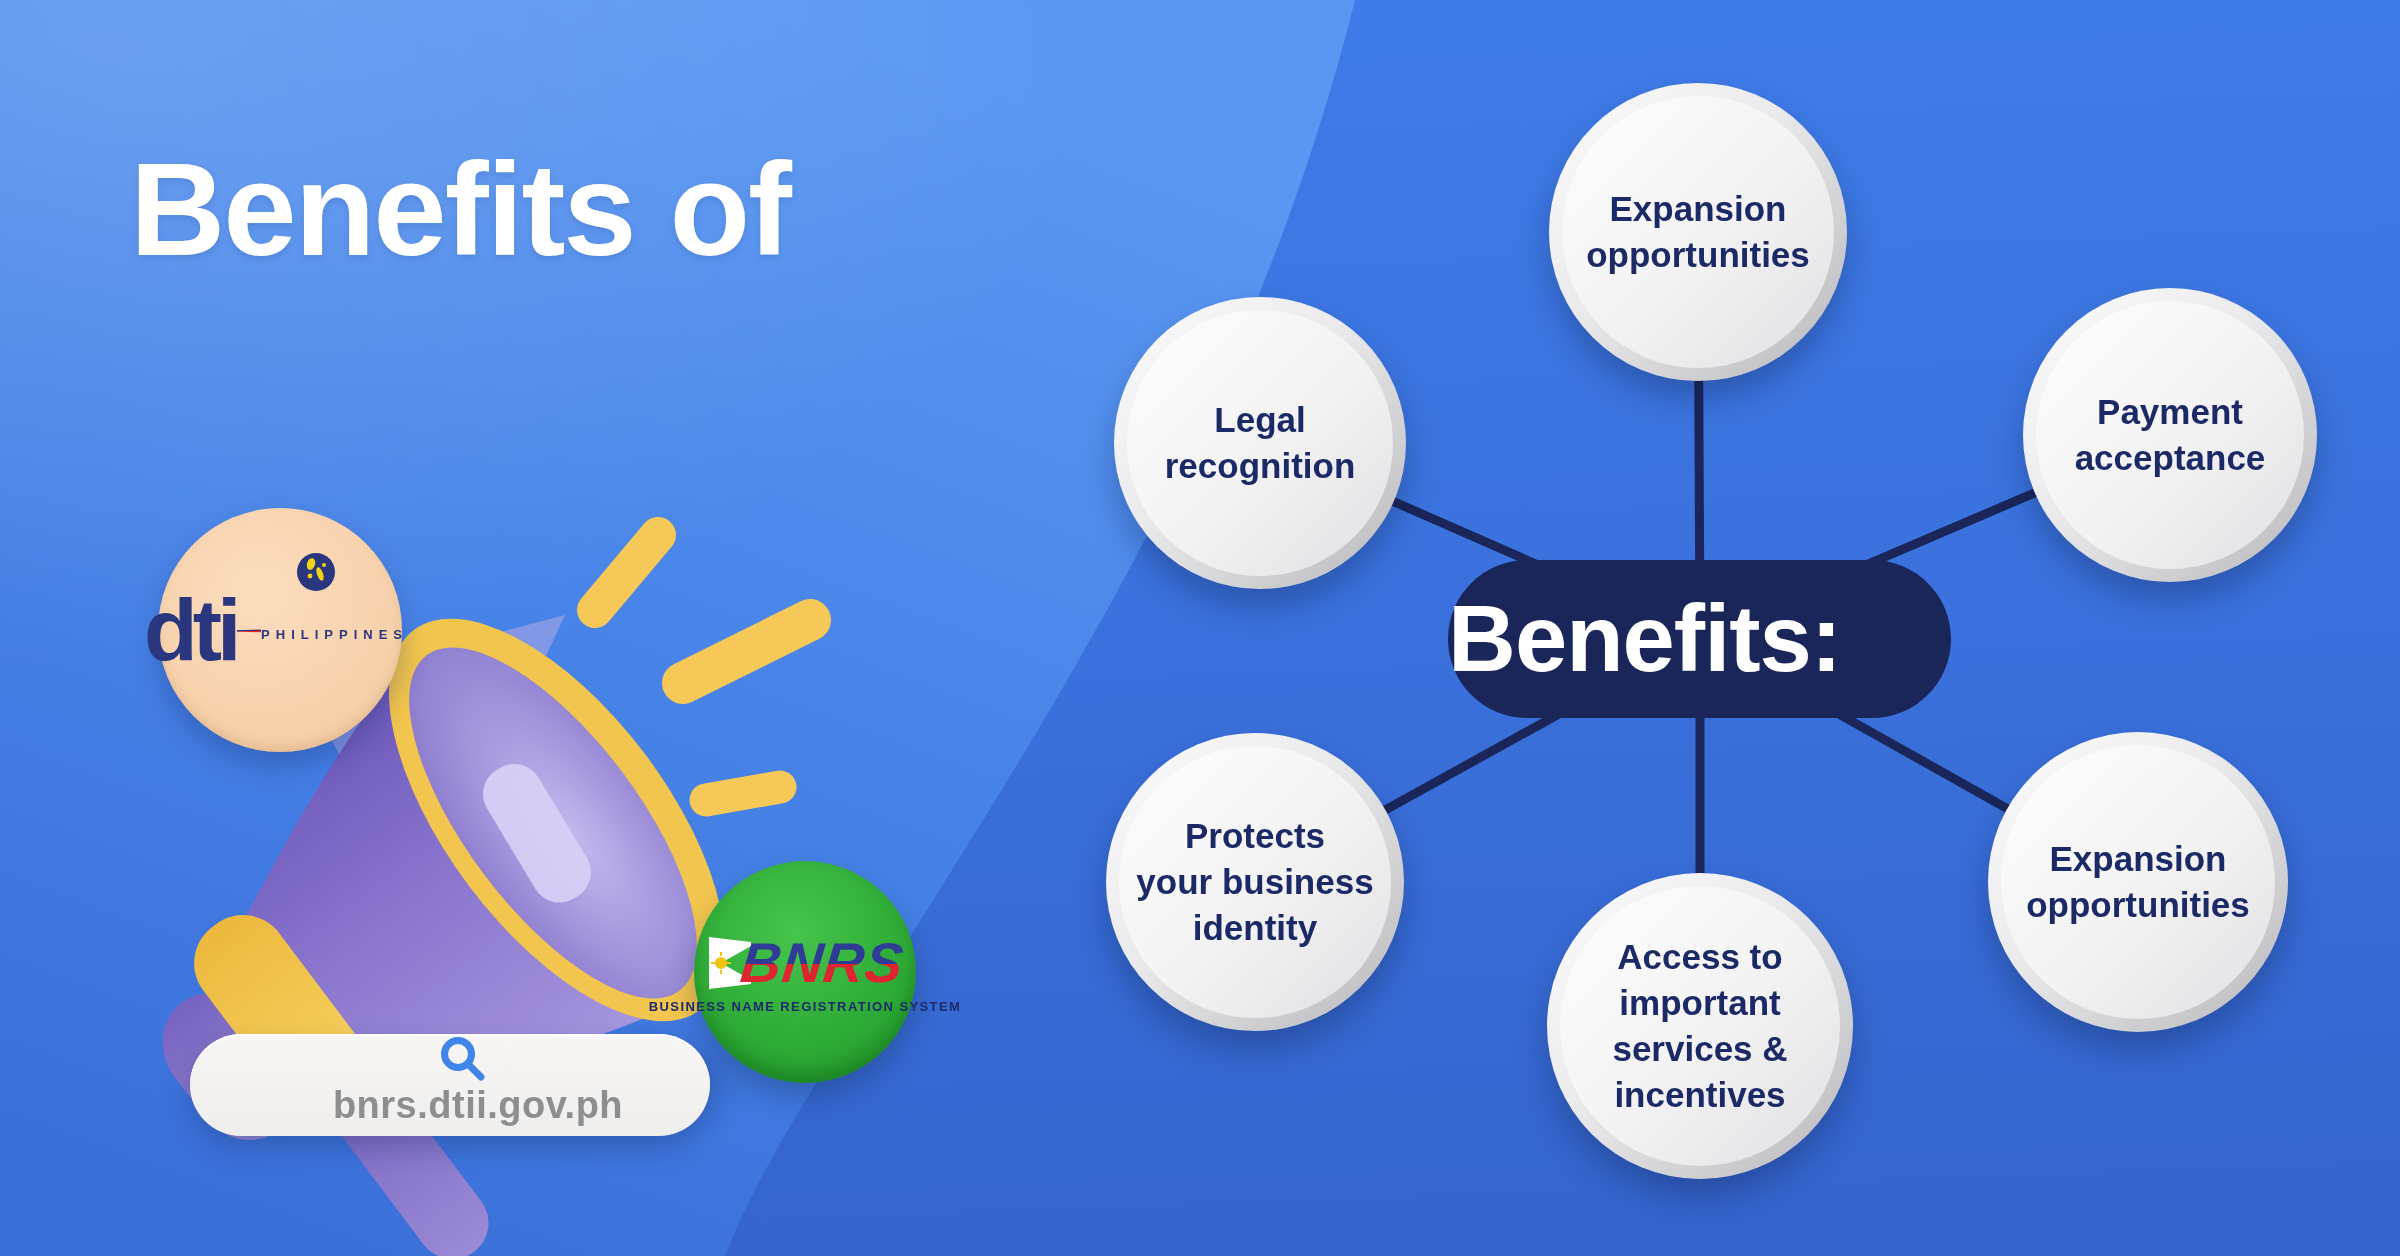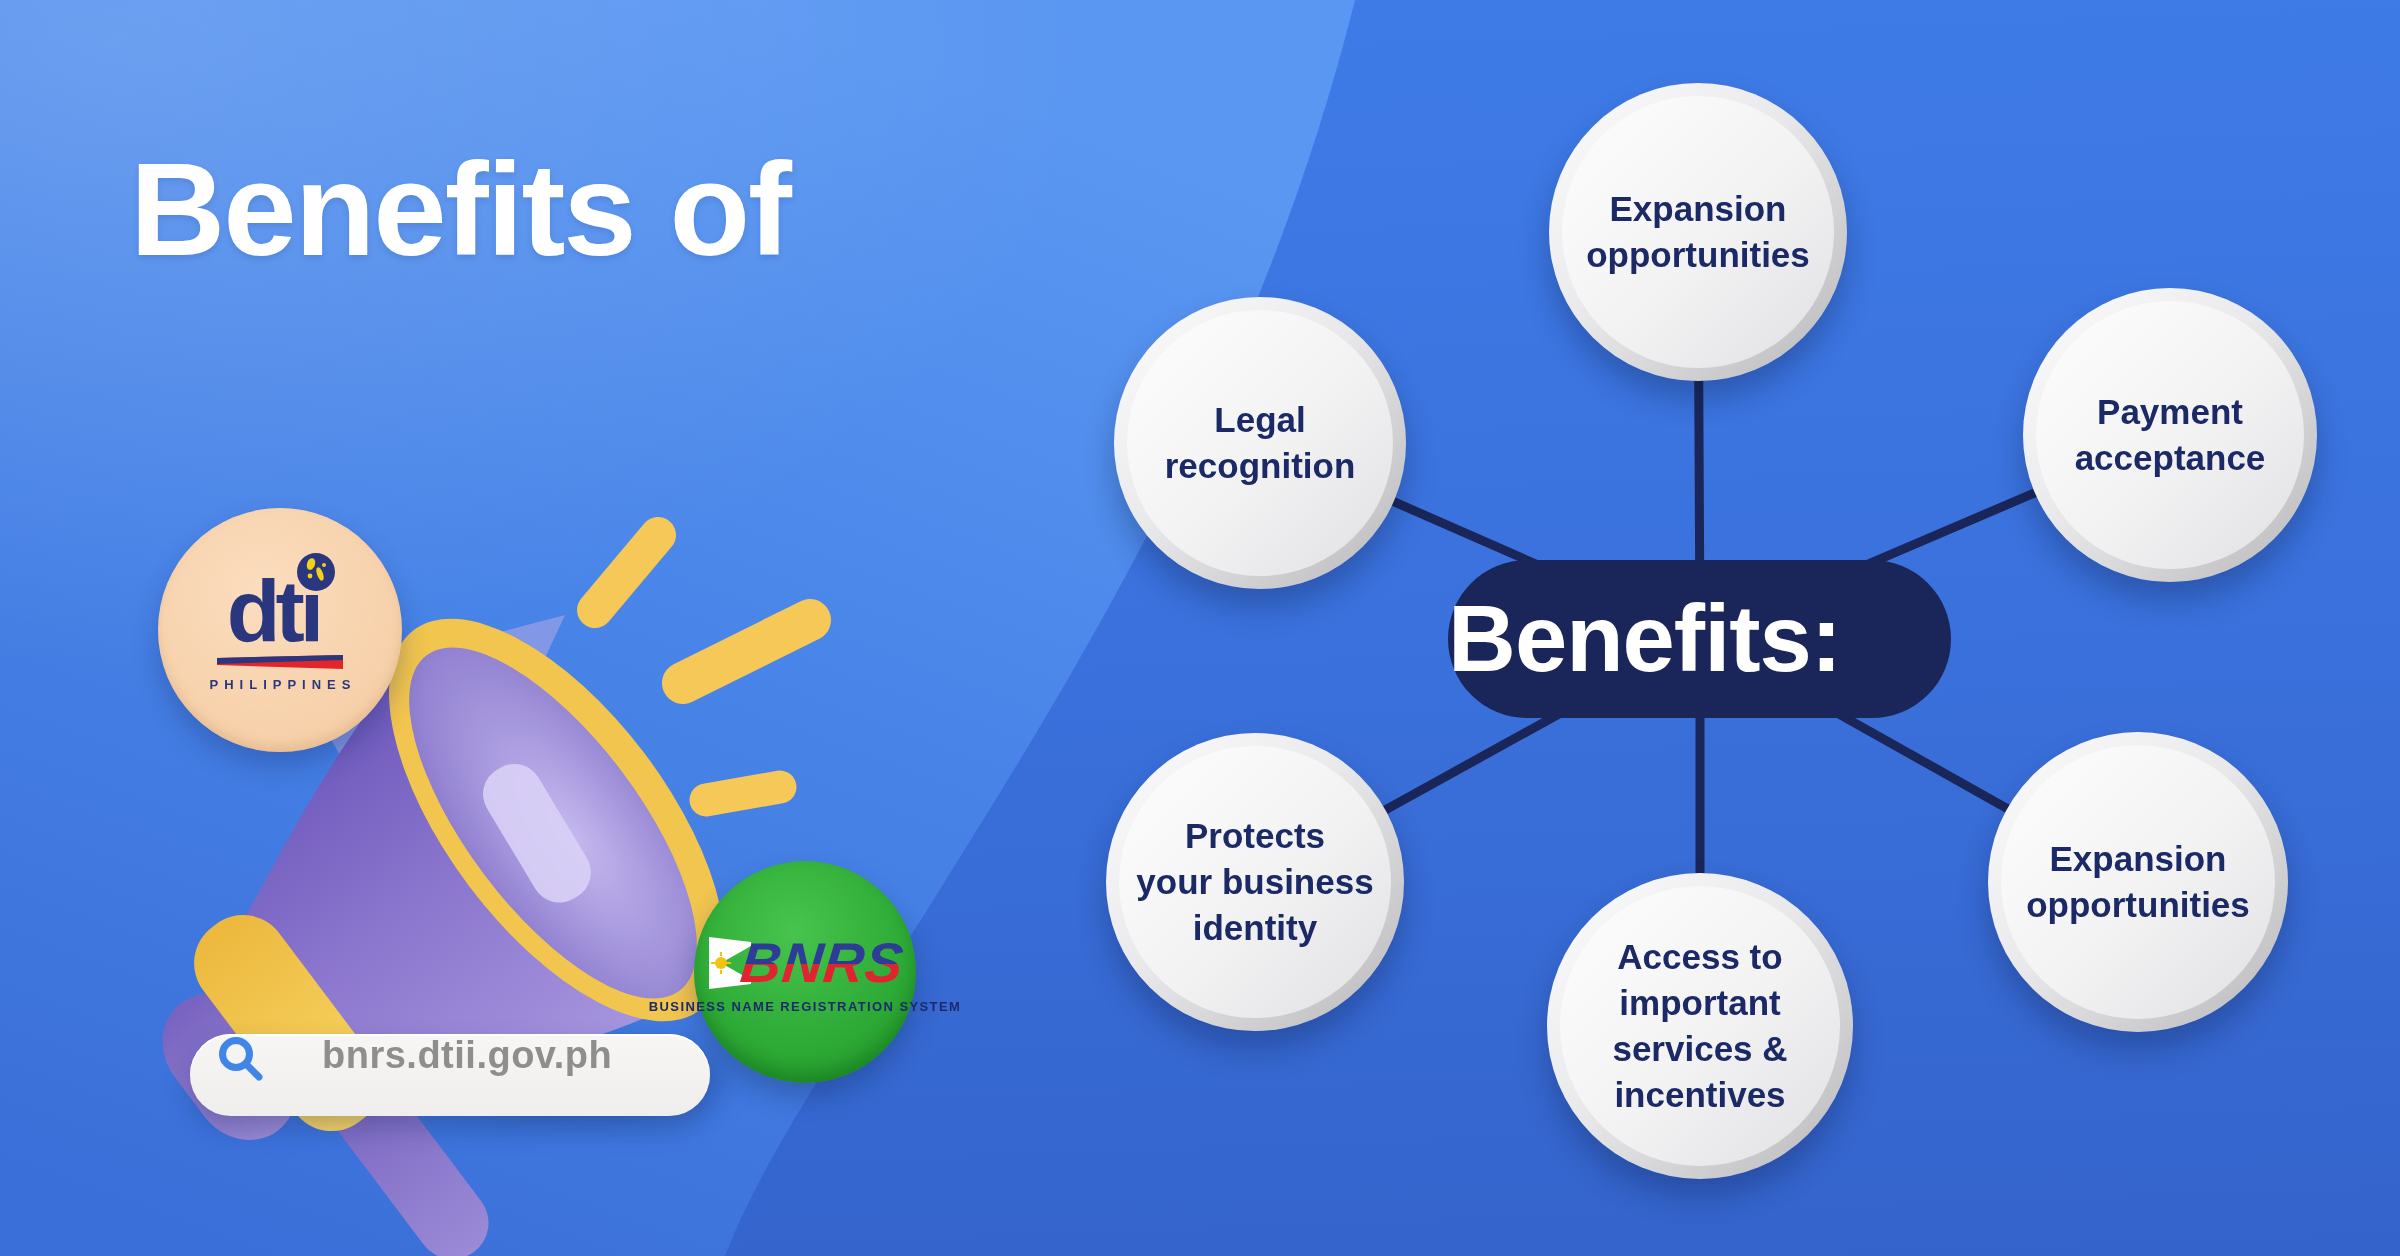--- a/index.html
+++ b/index.html
@@ -19,21 +19,21 @@
     left:130px;top:116px;z-index:6;color:#ffffff;
     font-size:132px;font-weight:800;letter-spacing:-2px;line-height:188px;
     text-shadow:0 3px 6px rgba(30,60,140,.18);
   }
 
   
   .dti-circle{
     left:158px;top:508px;width:244px;height:244px;border-radius:50%;z-index:4;
     background:radial-gradient(circle at 42% 35%,#FBDDBE 0%,#F6D0A9 70%,#EFC79E 100%);
     box-shadow:0 14px 26px rgba(20,40,100,.28), inset 0 -6px 10px rgba(190,140,90,.25);
-    display:flex;flex-direction:column;align-items:center;justify-content:center;
+    display:flex;flex-direction:row;align-items:center;justify-content:center;
   }
   .dti-word{
     color:#2A377E;font-weight:800;font-size:88px;letter-spacing:-5px;line-height:84px;
     margin-left:-14px;
   }
   .dti-globe{position:absolute;right:66px;top:44px;}
   .dti-bar{margin-top:2px;}
   .dti-sub{
     color:#2A377E;font-weight:700;font-size:13px;letter-spacing:6px;margin-top:8px;margin-right:-6px;
   }
@@ -54,24 +54,24 @@
     transform:skewX(-6deg);margin-left:-10px;
     background:linear-gradient(#2E3C96 0%,#2E3C96 52%,#DF2430 52%,#DF2430 100%);
     -webkit-background-clip:text;background-clip:text;color:transparent;
   }
   .bnrs-sub{
     color:#1C2A6B;font-weight:700;font-size:13px;letter-spacing:1.4px;margin-top:4px;white-space:nowrap;
   }
 
   
   .search-bar{
-    left:190px;top:1034px;width:520px;height:82px;border-radius:51px;z-index:5;
+    left:190px;top:1034px;width:520px;height:102px;border-radius:51px;z-index:5;
     background:linear-gradient(180deg,#F7F6F4 0%,#EFEEEC 100%);
     box-shadow:0 12px 26px rgba(20,40,90,.28), inset 0 2px 0 #ffffff;
-    display:flex;align-items:flex-start;
+    display:flex;align-items:center;flex-direction:column;
   }
   .search-icon{margin-left:26px;flex:0 0 auto;}
   .search-text{
     margin-left:56px;color:#8E8E8E;font-weight:700;font-size:38px;letter-spacing:0.5px;
   }
 
   
   #edges{left:0;top:0;z-index:7;}
   .center-pill{
     left:1448px;top:560px;width:503px;height:158px;border-radius:90px;z-index:8;

